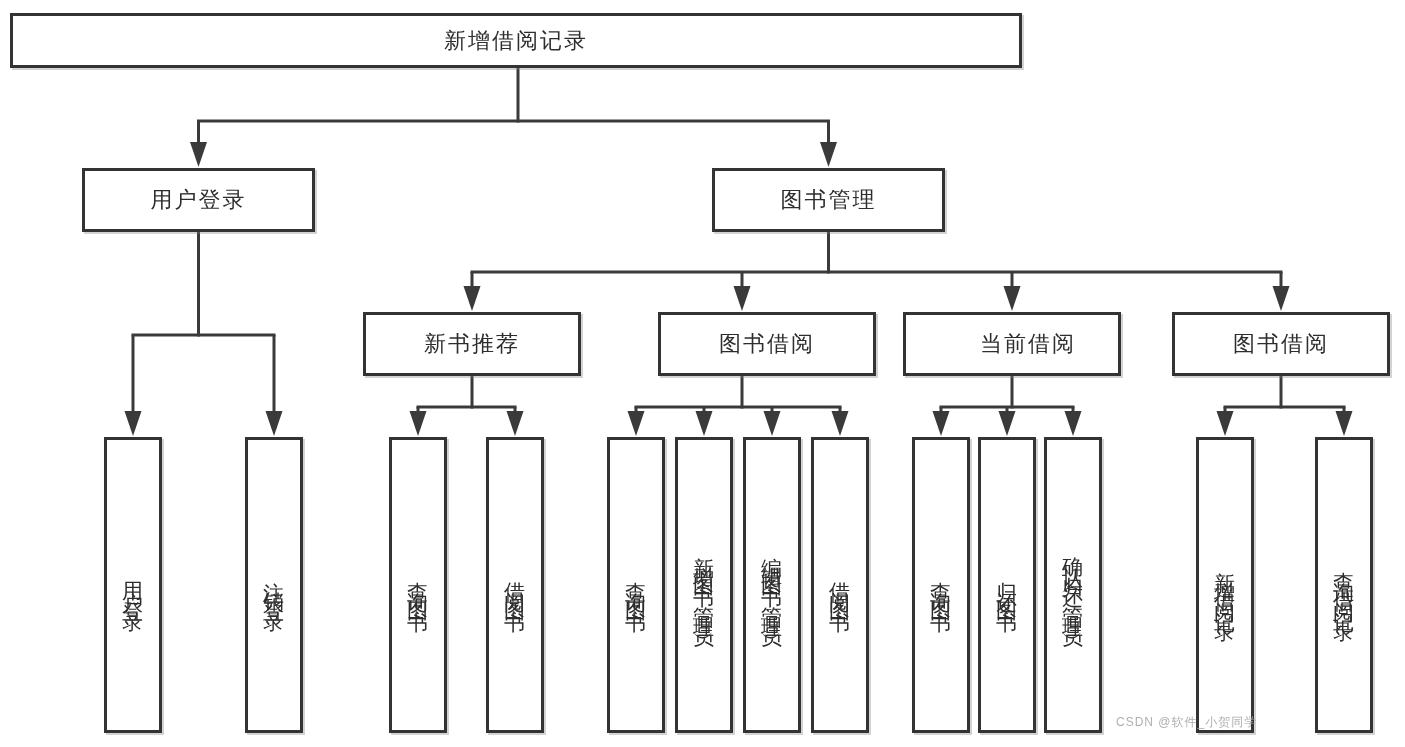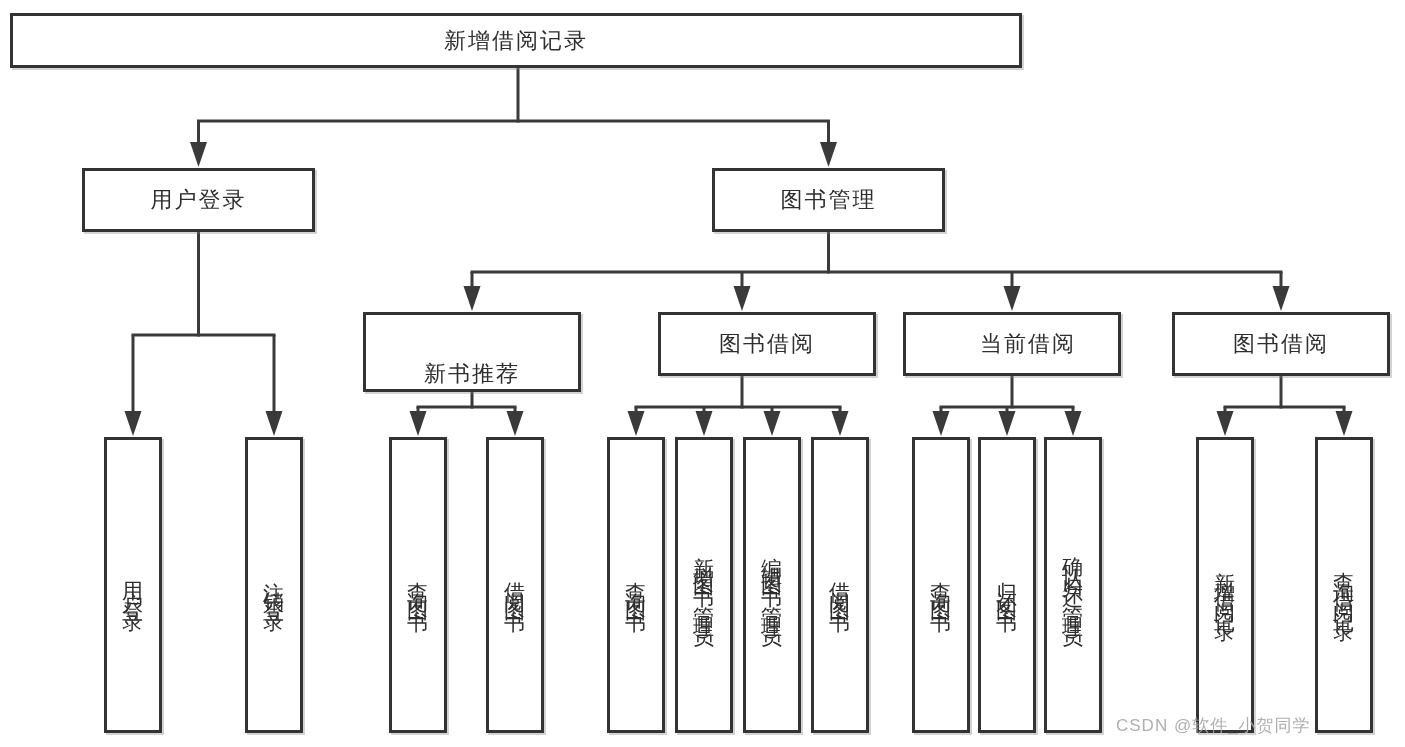--- a/index.html
+++ b/index.html
@@ -21,21 +21,21 @@
     font-size:22px;letter-spacing:2px;white-space:nowrap;
     color:#2d2d2d;
   }
   .v-label{
     writing-mode:vertical-rl;text-orientation:mixed;
     font-size:21px;letter-spacing:10px;line-height:1;
     color:#2d2d2d;
   }
   .watermark{
     position:absolute;z-index:2;left:1116px;top:714px;
-    font-size:17px;letter-spacing:1px;
+    font-size:12px;letter-spacing:1px;
     color:rgba(168,168,168,0.92);white-space:nowrap;
   }
 </style>
 </head>
 <body>
 
 <div id="stage">
 
   <svg id="connectors" width="1405" height="747" viewBox="0 0 1405 747">
       <line x1="518" y1="68" x2="518" y2="122.5" stroke="#3a3a3a" stroke-width="3"></line>
@@ -96,21 +96,21 @@
     <span class="h-label">新增借阅记录</span>
   </div>
 
   <div class="node" style="left:82px;top:168px;width:233px;height:64px;">
     <span class="h-label">用户登录</span>
   </div>
   <div class="node" style="left:712px;top:168px;width:233px;height:64px;">
     <span class="h-label">图书管理</span>
   </div>
 
-  <div class="node" style="left:363px;top:312px;width:218px;height:80px;align-items:flex-end;">
+  <div class="node" style="left:363px;top:312px;width:218px;height:64px;">
     <span class="h-label">新书推荐</span>
   </div>
   <div class="node" style="left:658px;top:312px;width:218px;height:64px;">
     <span class="h-label">图书借阅</span>
   </div>
   <div class="node" style="left:903px;top:312px;width:218px;height:64px;padding-left:32px;">
     <span class="h-label">当前借阅</span>
   </div>
   <div class="node" style="left:1172px;top:312px;width:218px;height:64px;">
     <span class="h-label">图书借阅</span>

